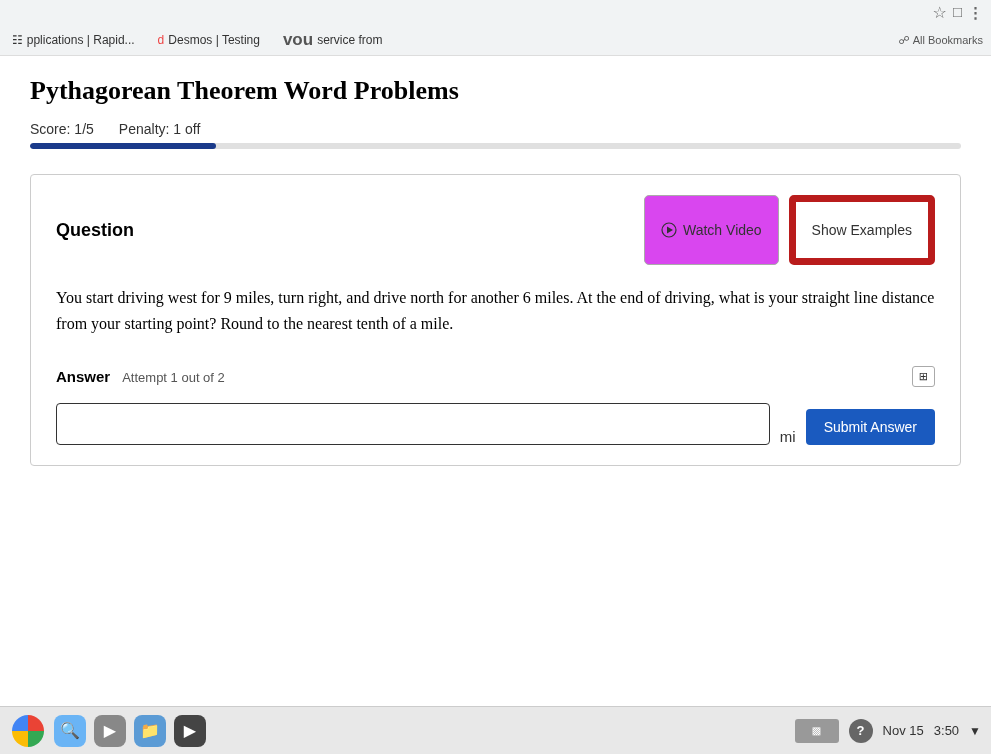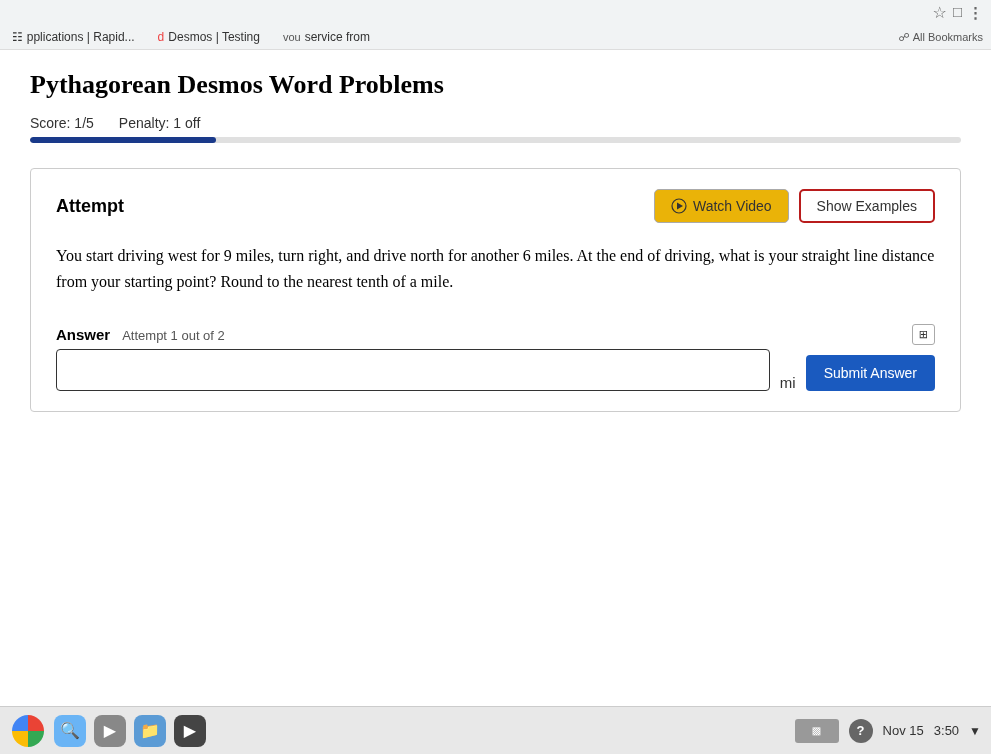--- a/index.html
+++ b/index.html
@@ -117,39 +117,39 @@
     .button-group {
       display: flex;
       gap: 10px;
     }
 
     .watch-video-btn {
       display: flex;
       align-items: center;
       gap: 6px;
       border: 1px solid #aaa;
-      background: #eab308;
+      background: #d946ef;
       border-radius: 5px;
       padding: 8px 16px;
       font-family: Arial, sans-serif;
       font-size: 14px;
       color: #333;
       cursor: pointer;
     }
 
     .play-icon {
       width: 16px;
       height: 16px;
     }
 
     .show-examples-btn {
-      border: 2px solid #b91c1c;
+      border: 7px solid #b91c1c;
       background: white;
       border-radius: 5px;
-      padding: 4px 16px;
+      padding: 20px 16px;
       font-family: Arial, sans-serif;
       font-size: 14px;
       color: #333;
       cursor: pointer;
     }
 
     .question-text {
       font-size: 16px;
       font-family: 'Times New Roman', Times, serif;
       color: #000;
@@ -158,21 +158,21 @@
     }
 
     .answer-section {
       margin-top: 10px;
     }
 
     .answer-header {
       display: flex;
       justify-content: space-between;
       align-items: center;
-      margin-bottom: 4px;
+      margin-bottom: 16px;
     }
 
     .answer-label {
       font-size: 15px;
       font-family: Arial, sans-serif;
       font-weight: bold;
       color: #000;
     }
 
     .attempt-text {
@@ -339,46 +339,46 @@
 <div class="bookmarks-bar">
   <div class="bookmark-item">
     <span style="font-size:12px;">☷</span>
     <span>pplications | Rapid...</span>
   </div>
   <div class="bookmark-item">
     <span style="font-size:12px; color:#e44;">d</span>
     <span>Desmos | Testing</span>
   </div>
   <div class="bookmark-item">
-    <span style="font-size:11px; color:#555; font-weight:normal;">vou</span>
+    <span style="font-size:17px; color:#555; font-weight:bold;">vou</span>
     <span>service from</span>
   </div>
   <div class="all-bookmarks">
     <span>☍</span>
     <span>All Bookmarks</span>
   </div>
 </div>
 
 <div class="page-content">
-  <h1 class="page-title">Pythagorean Desmos Word Problems</h1>
+  <h1 class="page-title">Pythagorean Theorem Word Problems</h1>
 
   <div class="score-line">
     <span>Score: 1/5</span>
     <span>Penalty: 1 off</span>
   </div>
 
   <div class="progress-container">
     <div class="progress-bar-bg">
       <div class="progress-bar-fill"></div>
     </div>
   </div>
 
   <div class="question-section">
     <div class="question-header">
-      <span class="question-label">Attempt</span>
+      <span class="question-label">Question</span>
       <div class="button-group">
         <button class="watch-video-btn">
           <svg class="play-icon" viewBox="0 0 16 16" fill="none">
             <circle cx="8" cy="8" r="7" stroke="#333" stroke-width="1.2"></circle>
             <polygon points="6,4.5 12,8 6,11.5" fill="#333"></polygon>
           </svg>
           <span>Watch Video</span>
         </button>
         <button class="show-examples-btn">
           <span>Show Examples</span>

